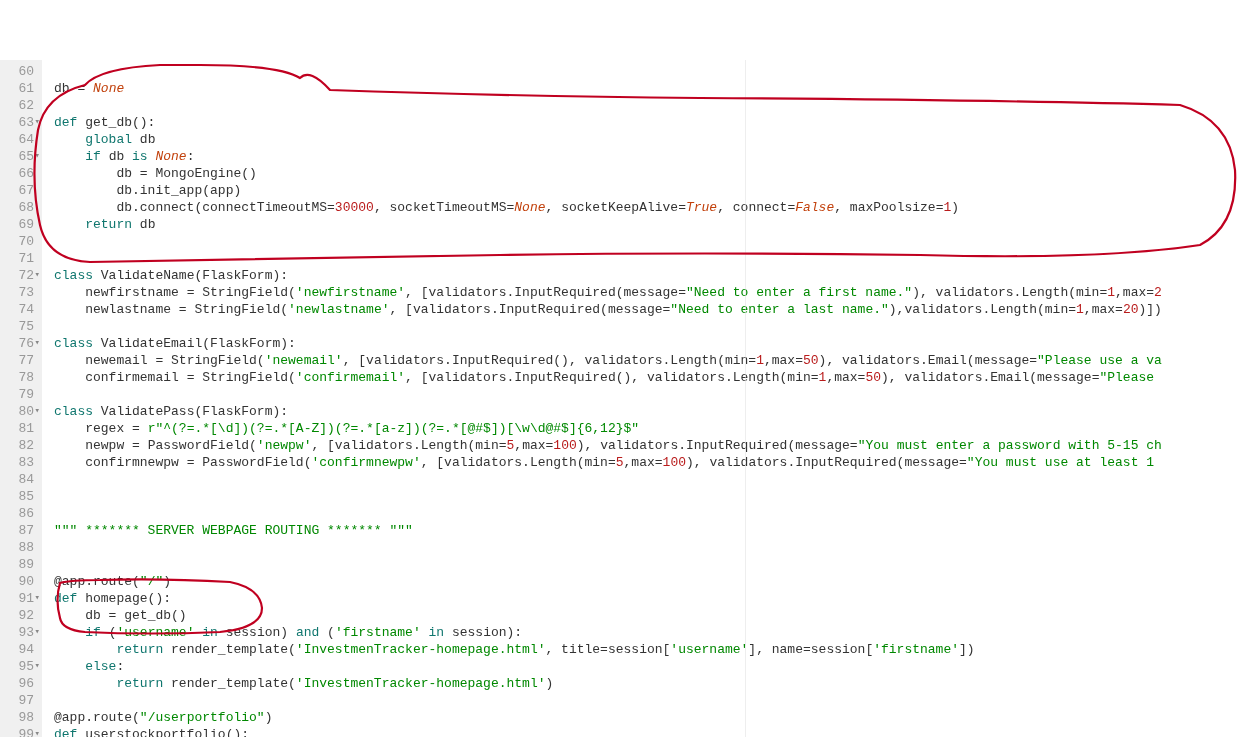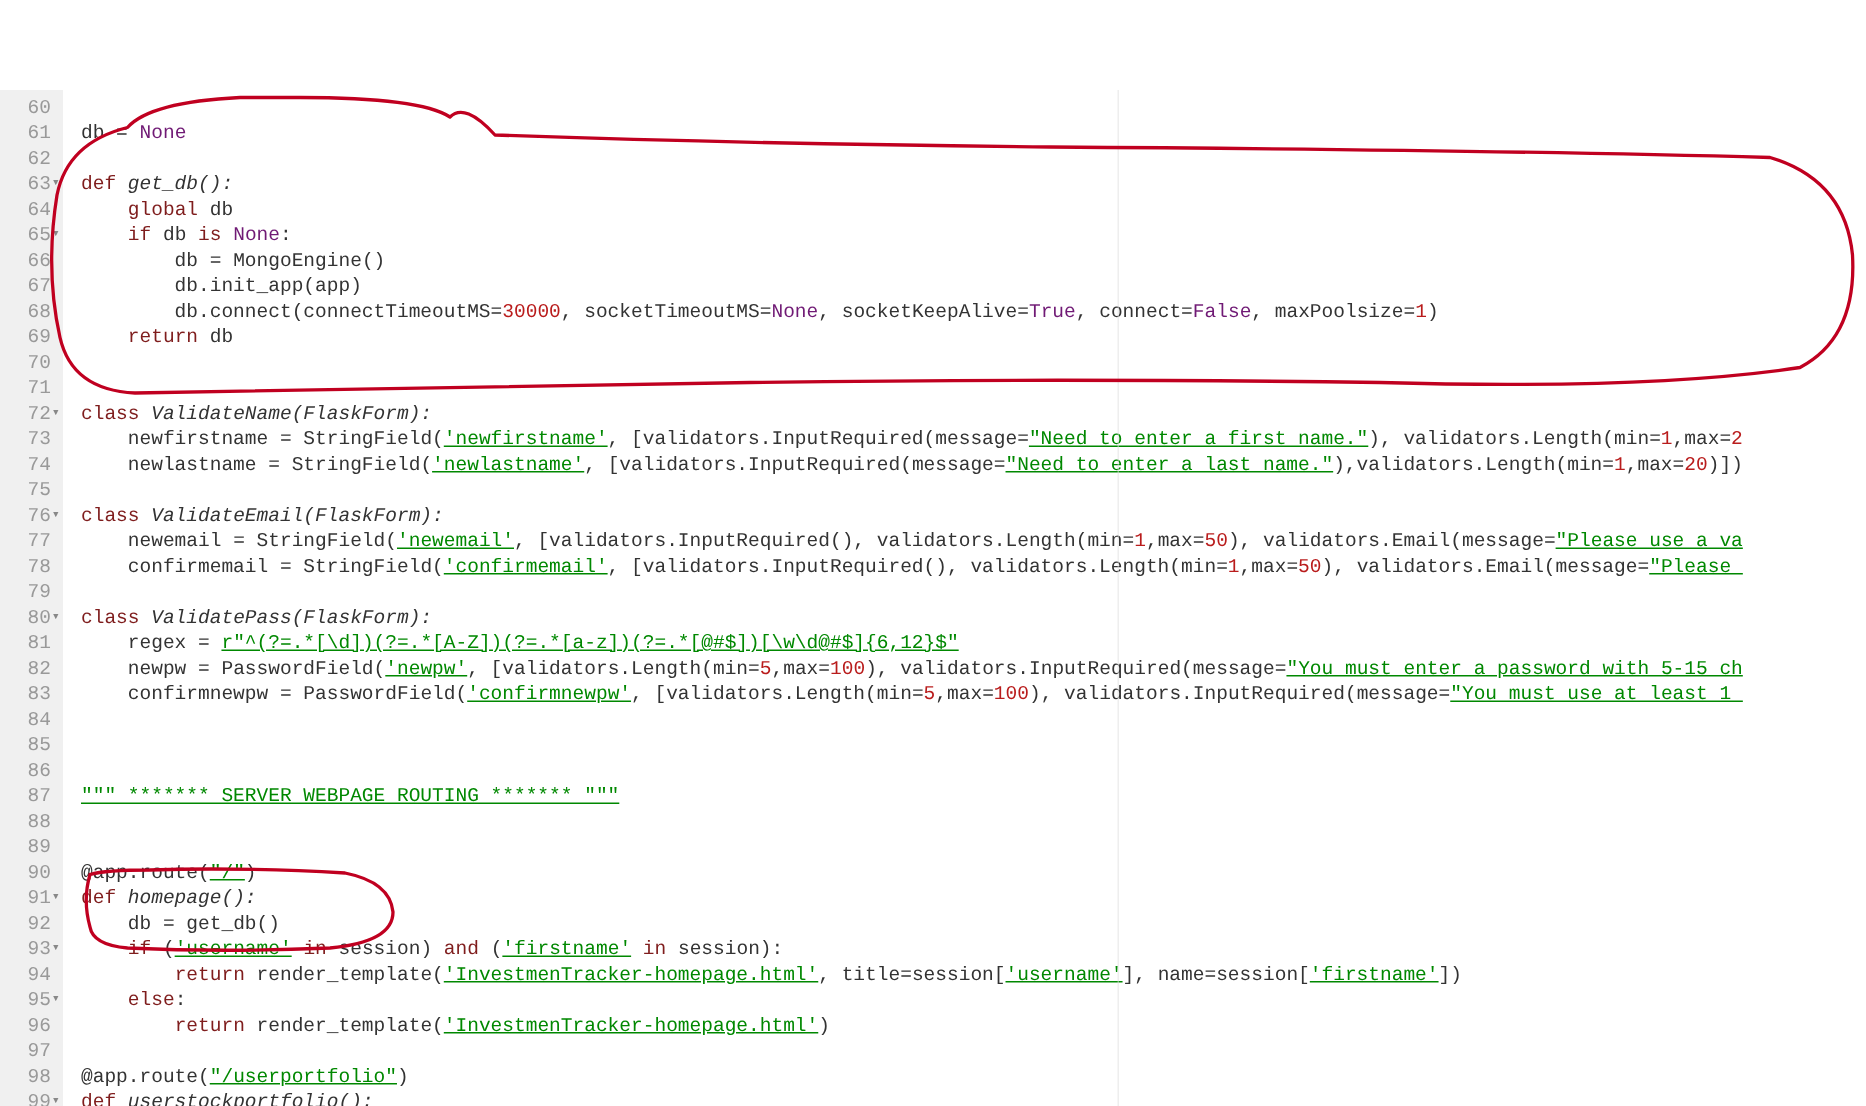--- a/index.html
+++ b/index.html
@@ -35,25 +35,25 @@
   color: #888;
 }
 .code {
   padding: 3px 0 3px 12px;
   line-height: 17px;
   color: #333;
   flex: 1;
   overflow: hidden;
 }
 .code .line { display: block; height: 17px; }
-.kw { color: #7f1d1d; }
-.def { color: #333; font-style: italic; }
-.str { color: #008800; text-decoration: underline; }
+.kw { color: #0f766e; }
+.def { color: #333; }
+.str { color: #008800; }
 .num { color: #b91c1c; }
-.const { color: #701a75; }
+.const { color: #c2410c; font-style: italic; }
 .op { color: #333; }
 .annotation {
   position: absolute;
   pointer-events: none;
   top: 0; left: 0;
   width: 1244px;
   height: 737px;
 }
 .annotation path {
   stroke: #c00020;

